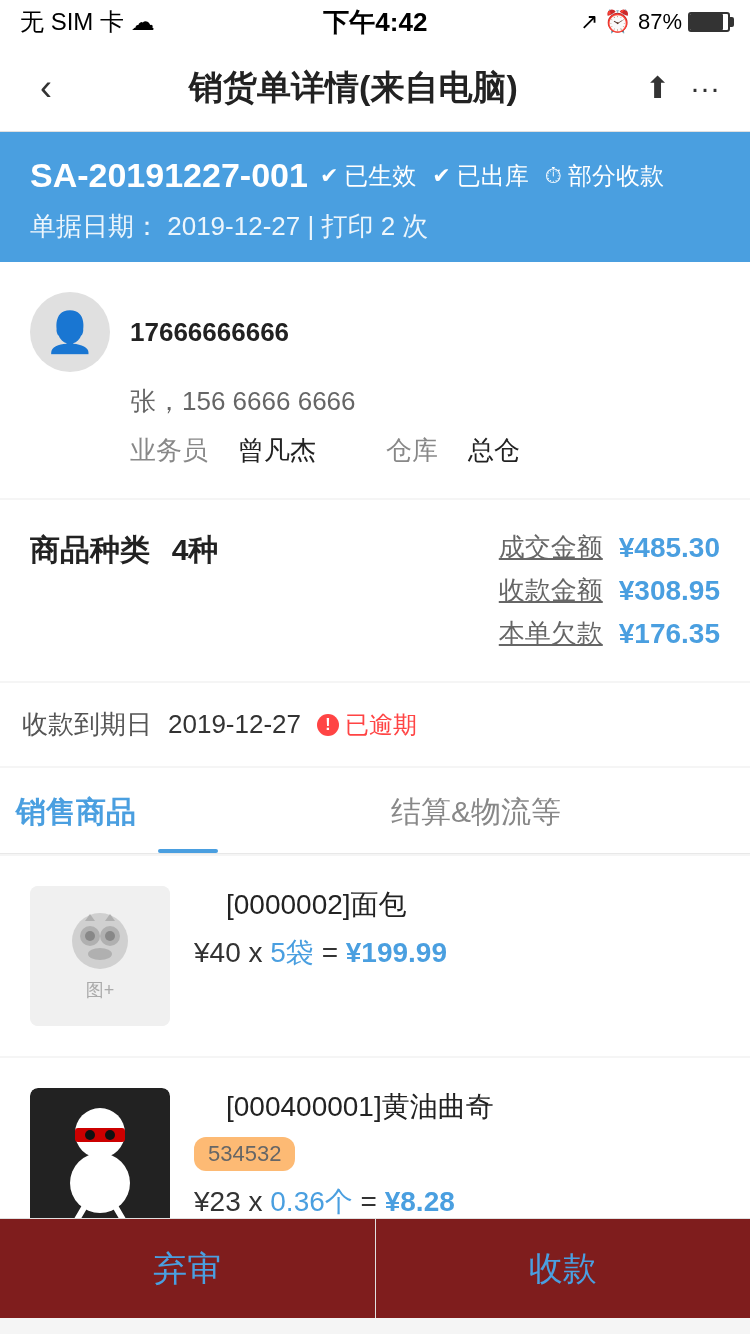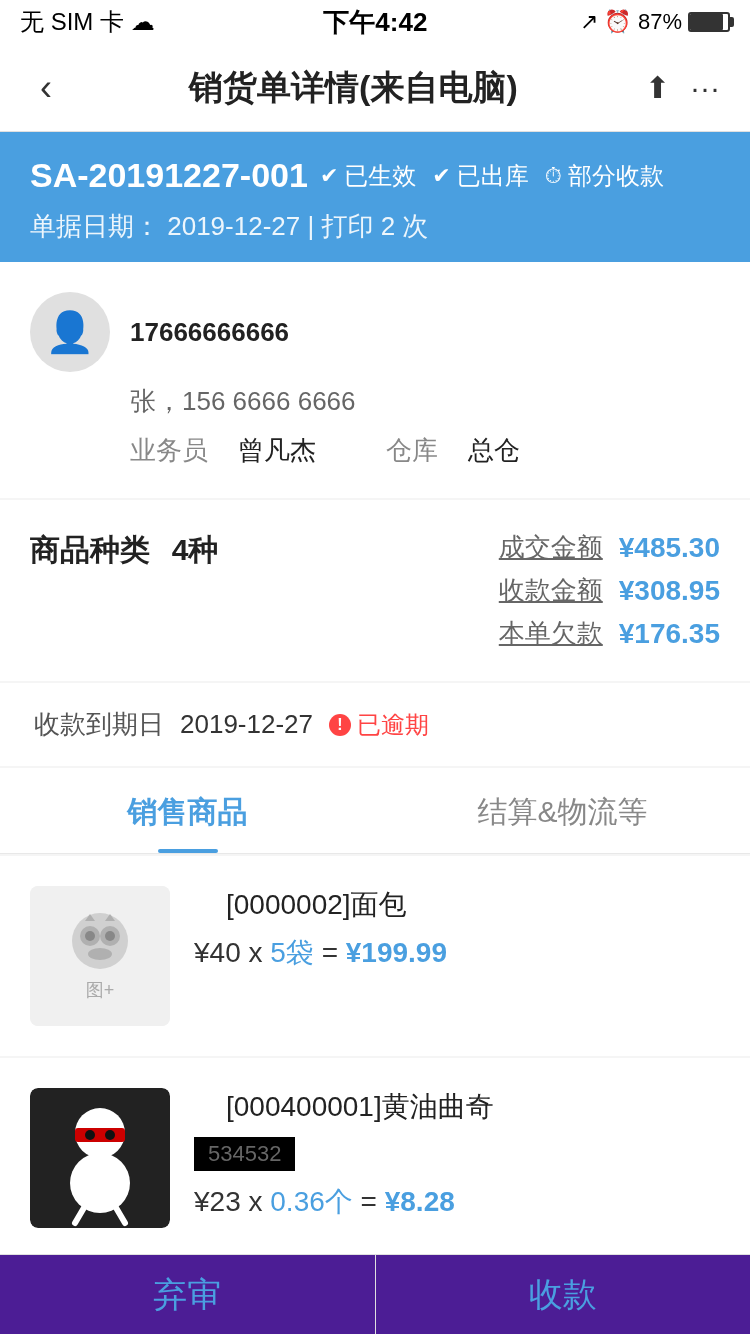--- a/index.html
+++ b/index.html
@@ -138,21 +138,21 @@
     }
     .stats-row {
       display: flex; align-items: center; gap: 16px; font-size: 26px;
     }
     .stats-row-label { color: #666; text-decoration: underline; }
     .stats-row-value { color: #4a9fe0; font-weight: 600; font-size: 28px; }
 
     
     .due-section {
       background: #fff;
-      padding: 24px 34px;
+      padding: 24px 22px;
       display: flex;
       align-items: center;
       gap: 16px;
       margin-bottom: 2px;
       font-size: 26px;
       color: #555;
     }
     .due-date { color: #333; }
     .overdue-badge {
       display: flex; align-items: center; gap: 6px;
@@ -166,21 +166,21 @@
     }
 
     
     .tabs {
       background: #fff;
       display: flex;
       border-bottom: 1px solid #e8e8e8;
       margin-bottom: 2px;
     }
     .tab {
-      flex: 1; text-align: center; padding: 24px 16px 20px;
+      flex: 1; padding: 24px 16px 20px;
       font-size: 30px; color: #888; cursor: pointer; position: relative;
     }
     .tab.active {
       color: #4a9fe0; font-weight: 600;
     }
     .tab.active::after {
       content: ''; position: absolute; bottom: 0; left: 50%;
       transform: translateX(-50%); width: 60px; height: 4px;
       background: #4a9fe0; border-radius: 2px;
     }
@@ -200,35 +200,35 @@
       background: #f0f0f0; flex-shrink: 0;
       display: flex; align-items: center; justify-content: center;
       overflow: hidden;
     }
     .product-info { flex: 1; }
     .product-name {
       font-size: 28px; color: #222; font-weight: 500; margin-bottom: 10px; margin-left: 32px;
     }
     .product-sku {
       display: inline-block;
-      background: #000000; color: #666; font-size: 22px;
-      padding: 4px 14px; border-radius: 0; margin-bottom: 12px;
+      background: #fdba74; color: #666; font-size: 22px;
+      padding: 4px 14px; border-radius: 12px; margin-bottom: 12px;
     }
     .product-price {
       font-size: 28px; color: #333;
     }
     .product-price .qty { color: #4a9fe0; }
     .product-price .total { color: #4a9fe0; font-weight: 700; }
 
     
     .bottom-bar {
       position: fixed;
-      bottom: 0; left: 0; width: 750px;
-      height: 80px;
-      background: #4c1d95;
+      bottom: 16px; left: 0; width: 750px;
+      height: 100px;
+      background: #7f1d1d;
       border-top: 1px solid #e0e0e0;
       display: flex;
     }
     .bottom-btn {
       flex: 1; display: flex; align-items: center; justify-content: center;
       font-size: 34px; font-weight: 500; cursor: pointer;
     }
     .bottom-btn.cancel { color: #4a9fe0; border-right: 1px solid #e0e0e0; }
     .bottom-btn.confirm { color: #4a9fe0; }
   </style>

